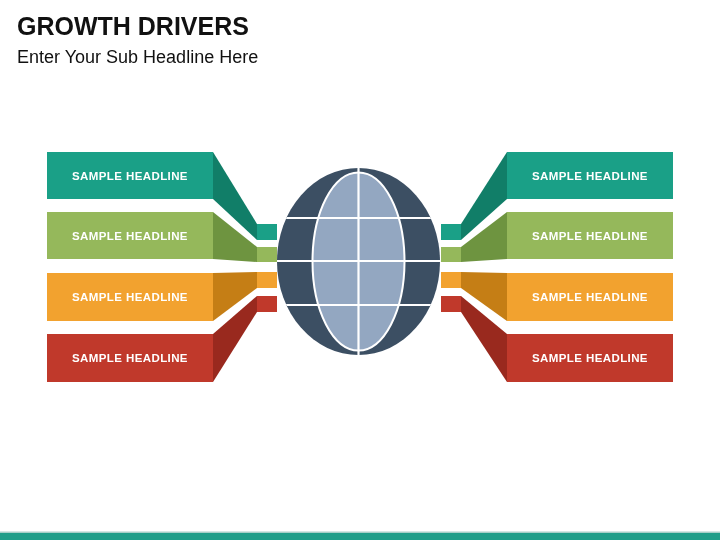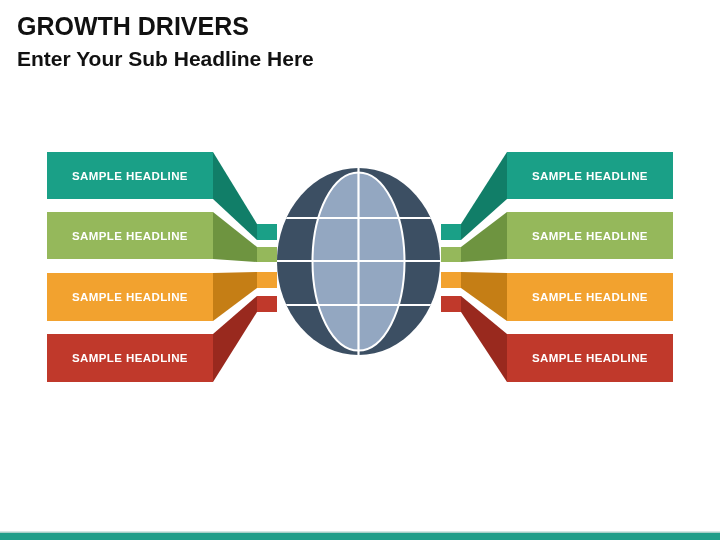--- a/index.html
+++ b/index.html
@@ -17,22 +17,22 @@
     top: 12px;
     font-size: 25px;
     font-weight: bold;
     color: #111111;
     letter-spacing: 0px;
   }
   .page-subtitle {
     position: absolute;
     left: 17px;
     top: 47px;
-    font-size: 21px;
-    font-weight: bold;
+    font-size: 18px;
+    font-weight: normal;
     color: #111111;
   }
   svg.diagram {
     position: absolute;
     left: 0;
     top: 0;
   }
   .bar-label {
     font-family: "Liberation Sans", sans-serif;
     font-size: 11.5px;

